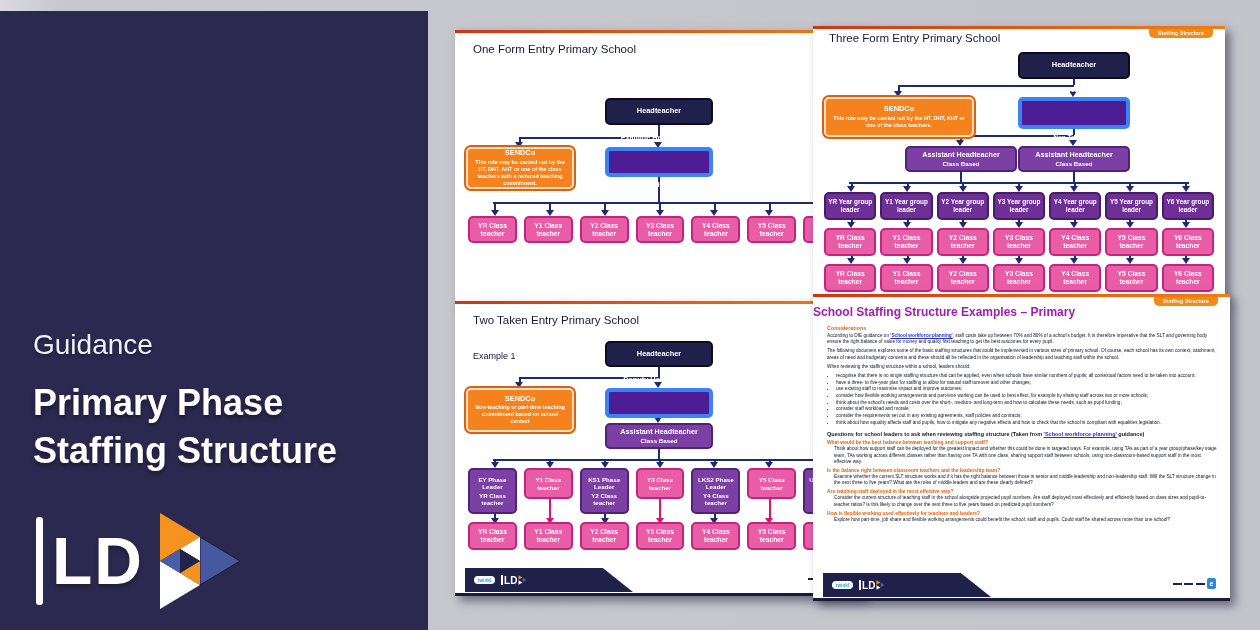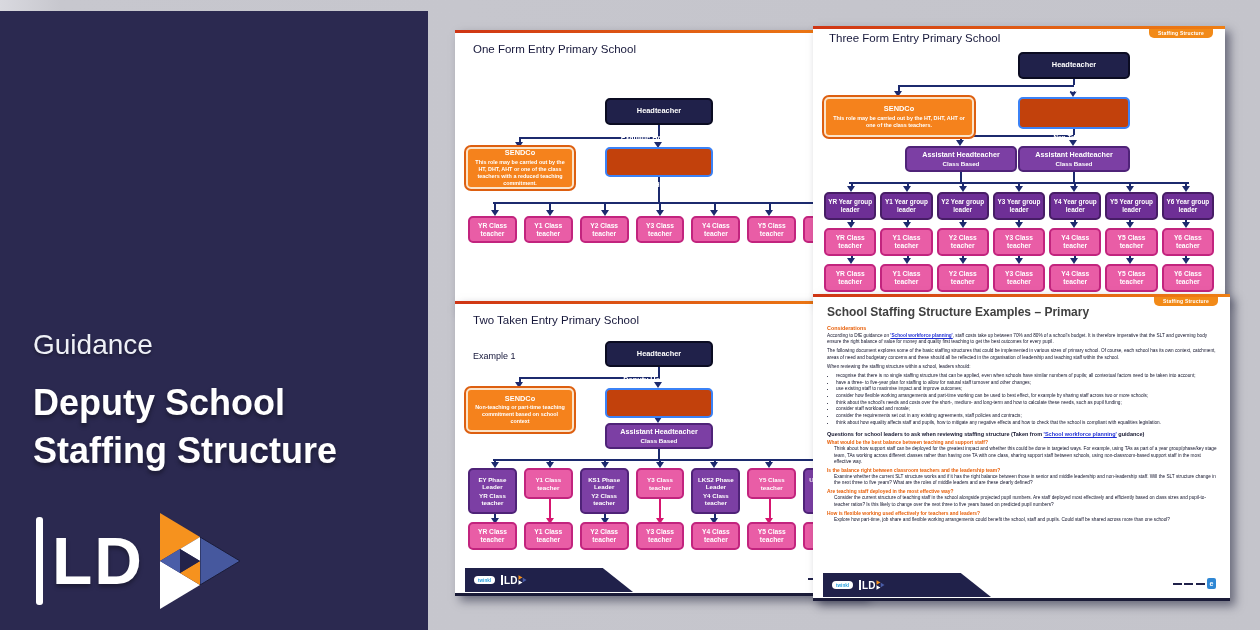--- a/index.html
+++ b/index.html
@@ -25,21 +25,21 @@
   .tab{position:absolute;top:3px;right:12px;width:64px;height:9px;background:#f28a18;
        border-radius:0 0 5px 5px;color:#fff;font-size:5px;font-weight:bold;text-align:center;
        line-height:9px;letter-spacing:.2px;}
   .ctitle{position:absolute;left:18px;top:13px;font-size:11.5px;font-weight:normal;color:#16173a;}
   .csub{position:absolute;left:18px;top:28px;font-size:9px;color:#16173a;margin-top:22px;}
   
   .nbox{position:absolute;box-sizing:border-box;border-radius:5px;color:#fff;display:flex;
         flex-direction:column;align-items:center;justify-content:center;text-align:center;
         font-weight:bold;line-height:1.2;}
   .ht{background:#20214a;border:2px solid #0b0c22;font-size:7.4px;}
-  .dep{background:#c2410c;border:2px solid #3b82f6;gap:38px;}
+  .dep{background:#4c1d95;border:4px solid #3b82f6;gap:38px;}
   .dep .same{font-size:7.2px;}
   .dep .l1{font-size:7.4px;}
   .dep .l2{font-size:6.2px;}
   .pur{background:#7c3fa4;border:2px solid #4f2378;}
   .pur .l1{font-size:7.2px;}
   .pur .l2{font-size:6.2px;}
   .sen{background:#f5821c;border:2px solid #fbe3c8;box-shadow:0 0 0 2px #dd5f10;}
   .sen .sent{font-size:7.4px;margin-bottom:1px;}
   .sen .senn{font-size:5.4px;font-weight:bold;line-height:1.3;padding:0 4px;}
   
@@ -71,21 +71,21 @@
   .fan .hbar{position:absolute;left:6.4%;right:6.4%;top:0;height:2px;background:#1c2a6e;}
   .fan span{flex:1;position:relative;}
   .fan span::before{content:"";position:absolute;left:calc(50% - 1px);top:0;bottom:4px;
        width:2px;background:#1c2a6e;}
   .fan span::after{content:"";position:absolute;left:calc(50% - 4.5px);bottom:0;
        border:4.5px solid transparent;border-bottom:0;border-top:6px solid #1c2a6e;}
   .fanM span.s-l::before{top:16px;}
   .fanM span.s-t::before{background:#d6156f;top:1px;}
   .fanM span.s-t::after{border-top-color:#d6156f;}
   
-  .extitle{position:absolute;left:14px;top:11px;font-size:12px;font-weight:bold;color:#404040;}
+  .extitle{position:absolute;left:0;top:11px;font-size:12px;font-weight:bold;color:#a21caf;}
   .doc{position:absolute;left:14px;right:12px;top:29px;color:#101129;}
   .h-cons{color:#e8600a;font-weight:bold;font-size:5.4px;margin:2px 0 2px;}
   .para{font-size:4.7px;line-height:1.32;margin:0 0 3px;}
   .blue{color:#1f2fd4;text-decoration:underline;font-weight:bold;}
   ul.blts{margin:1px 0 5px;padding-left:9px;font-size:4.7px;line-height:1.42;}
   ul.blts li{margin:0;}
   .qhead{font-size:5.5px;font-weight:bold;margin:3px 0 2px;color:#14152e;}
   .qa .q{color:#e8600a;font-weight:bold;font-size:4.9px;margin:3px 0 1px;}
   .qa .a{font-size:4.7px;line-height:1.32;padding-left:7px;}
   
@@ -414,21 +414,21 @@
           <i></i>
           <i></i>
           <span class="badge"></span>
       </div>
     </div>
   </div>
 
   <div class="panel">
     <div class="eyebrow">Guidance</div>
     <div class="bigtitle">
-      <div>Deputy School</div>
+      <div>Primary Phase</div>
       <div>Staffing Structure</div>
     </div>
     <div class="logo">
       <div class="lbar"></div>
       <div class="ltxt">LD</div>
       <svg viewBox="0 0 88 100">
         <polygon points="4,2 44,26 4,50" fill="#f6921e"></polygon>
         <polygon points="4,50 44,74 4,98" fill="#ffffff"></polygon>
         <polygon points="44,26 84,50 44,74" fill="#46589e" stroke="#1b1c3a" stroke-width="1"></polygon>
         <polygon points="4,50 24,38 24,62" fill="#4a5da8"></polygon>

